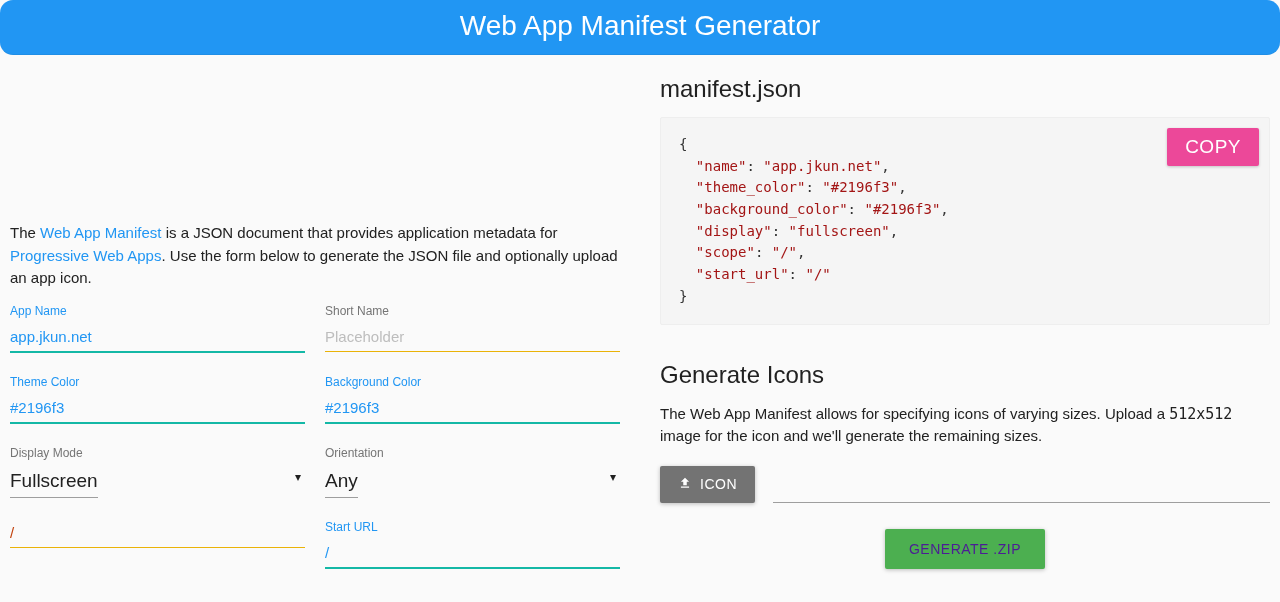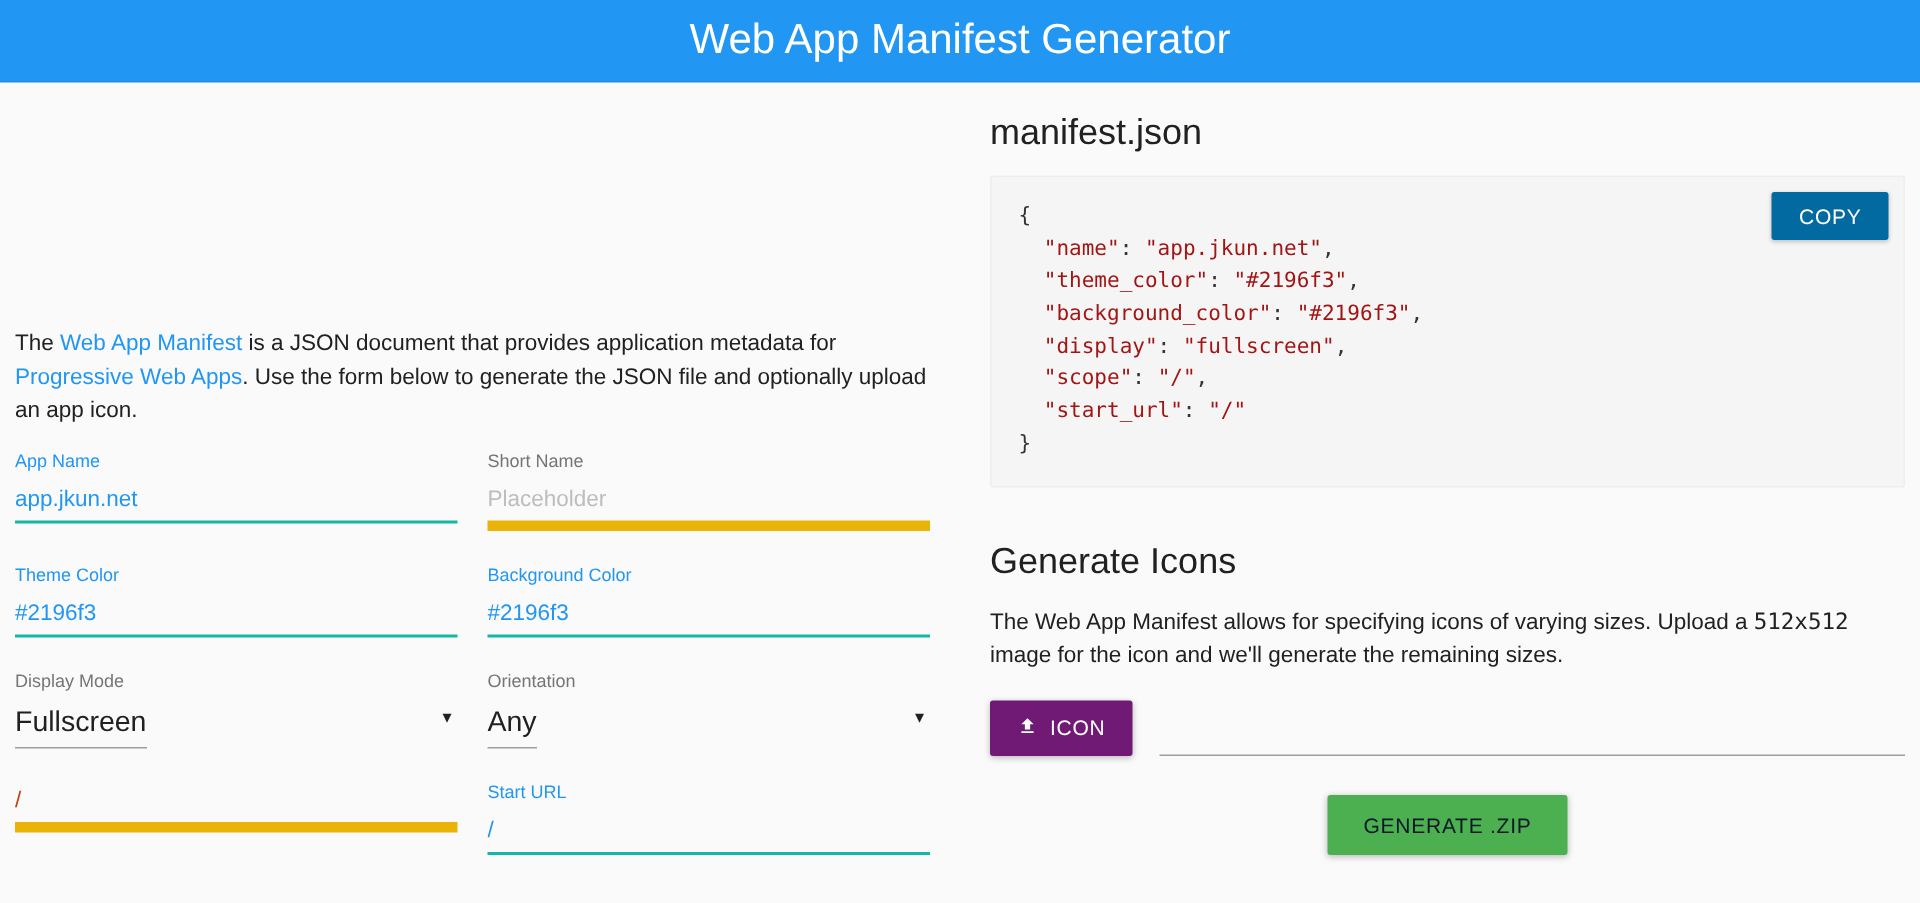--- a/index.html
+++ b/index.html
@@ -6,20 +6,21 @@
   html, body { margin: 0; padding: 0; font-family: "Helvetica Neue", Arial, sans-serif; background: #fafafa; color: #212121; }
   a { color: #2196f3; text-decoration: none; }
   .header {
     background: #2196f3;
     color: #fff;
     text-align: center;
     padding: 10px 0 12px;
     font-size: 28px;
     font-weight: 400;
     border-bottom: 1px solid rgba(0,0,0,0.05);
+    border-radius: 13px;
   }
   .container {
     display: flex;
     padding: 20px 10px 30px;
     gap: 40px;
     max-width: 1280px;
     margin: 0 auto;
     align-items: flex-end;
   }
   .left, .right { flex: 1; }
@@ -32,21 +33,21 @@
   }
   .field { display: flex; flex-direction: column; }
   .field label {
     font-size: 12px;
     color: #757575;
     margin-bottom: 6px;
   }
   .field.focused label { color: #2196f3; }
   .field input[type=text] {
     border: none;
-    border-bottom: 7px solid #eab308;
+    border-bottom: 1px solid #eab308;
     font-size: 15px;
     padding: 4px 0 6px;
     background: transparent;
     outline: none;
     color: #c2410c;
   }
   .field.focused input[type=text] {
     border-bottom: 2px solid #14b8a6;
     color: #2196f3;
   }
@@ -82,40 +83,40 @@
     font-family: ui-monospace, Menlo, Consolas, monospace;
     font-size: 14px;
     white-space: pre;
     line-height: 1.55;
     color: #333;
     border-radius: 2px;
   }
   .copy-btn {
     position: absolute;
     top: 10px; right: 10px;
-    background: #0369a1;
+    background: #ec4899;
     color: #fff;
     border: none;
     padding: 8px 18px;
-    font-size: 14px;
+    font-size: 19px;
     letter-spacing: 0.5px;
     border-radius: 2px;
     cursor: pointer;
     box-shadow: 0 1px 3px rgba(0,0,0,0.2);
   }
   .key { color: #a31515; }
   .str { color: #a31515; }
   .colon { color: #333; }
 
   .icons-desc { font-size: 15px; line-height: 1.5; margin: 10px 0 18px; }
   code.mono { font-family: ui-monospace, Menlo, Consolas, monospace; }
 
   .icon-row { display: flex; align-items: flex-end; gap: 18px; margin-bottom: 26px; }
   .icon-btn {
-    background: #701a75;
+    background: #737373;
     color: #fff;
     border: none;
     padding: 10px 18px;
     font-size: 14px;
     letter-spacing: 0.5px;
     border-radius: 2px;
     cursor: pointer;
     box-shadow: 0 1px 4px rgba(0,0,0,0.25);
     display: inline-flex;
     align-items: center;
@@ -124,21 +125,21 @@
   .upload-glyph { font-size: 14px; display:inline-block; }
   .icon-path-line {
     flex: 1;
     border-bottom: 1px solid #9e9e9e;
     height: 28px;
   }
 
   .gen-row { text-align: center; }
   .gen-btn {
     background: #4caf50;
-    color: #0f172a;
+    color: #4c1d95;
     border: none;
     padding: 12px 24px;
     font-size: 14px;
     letter-spacing: 0.5px;
     border-radius: 2px;
     cursor: pointer;
     box-shadow: 0 1px 4px rgba(0,0,0,0.25);
   }
 
   .footer {

